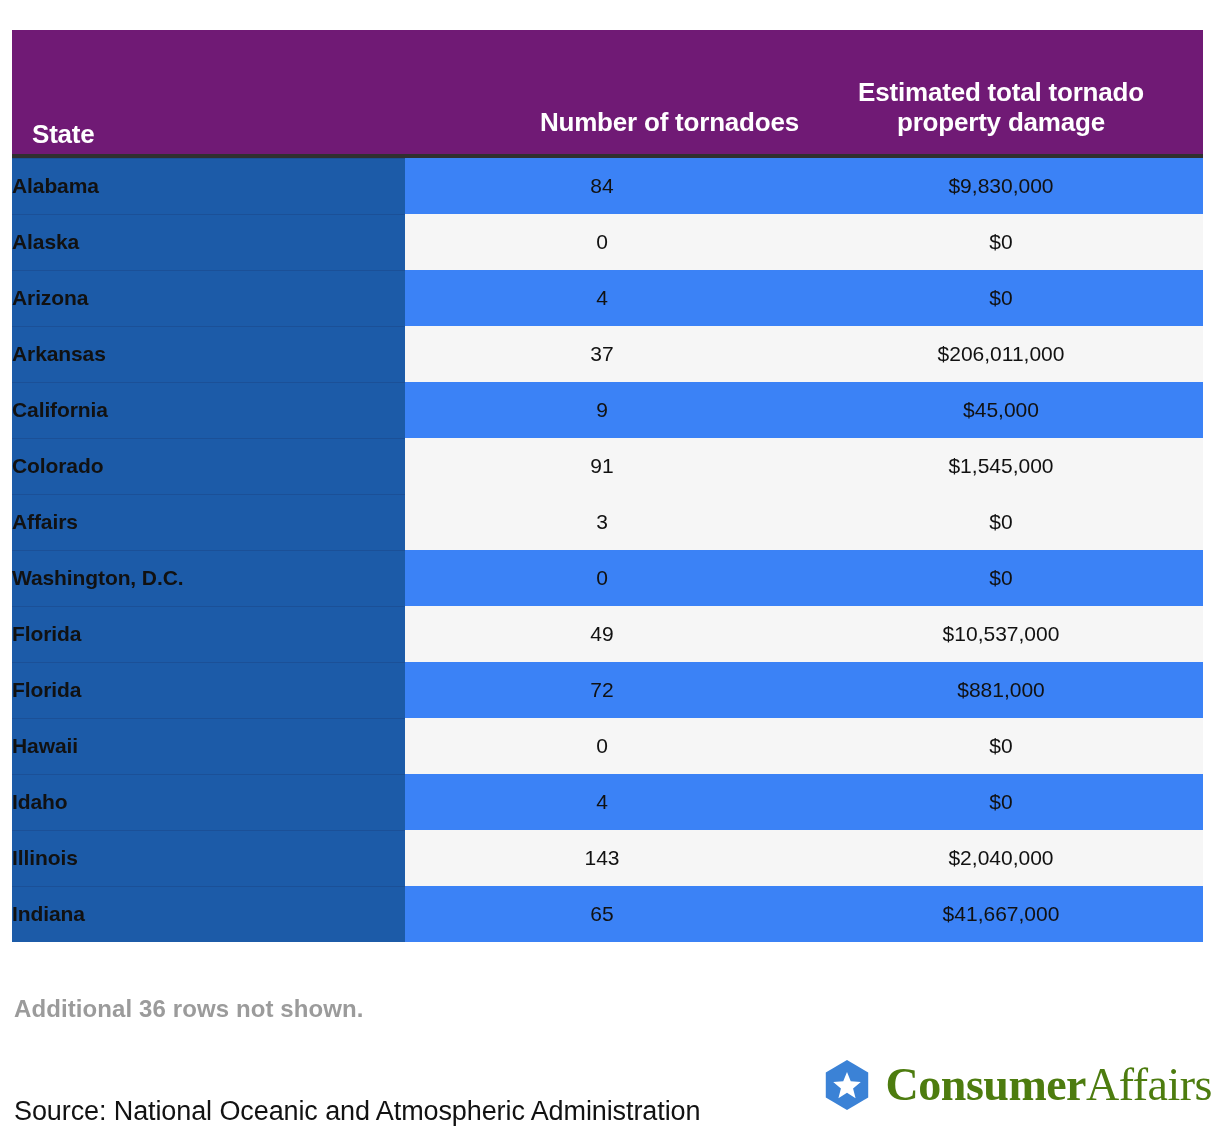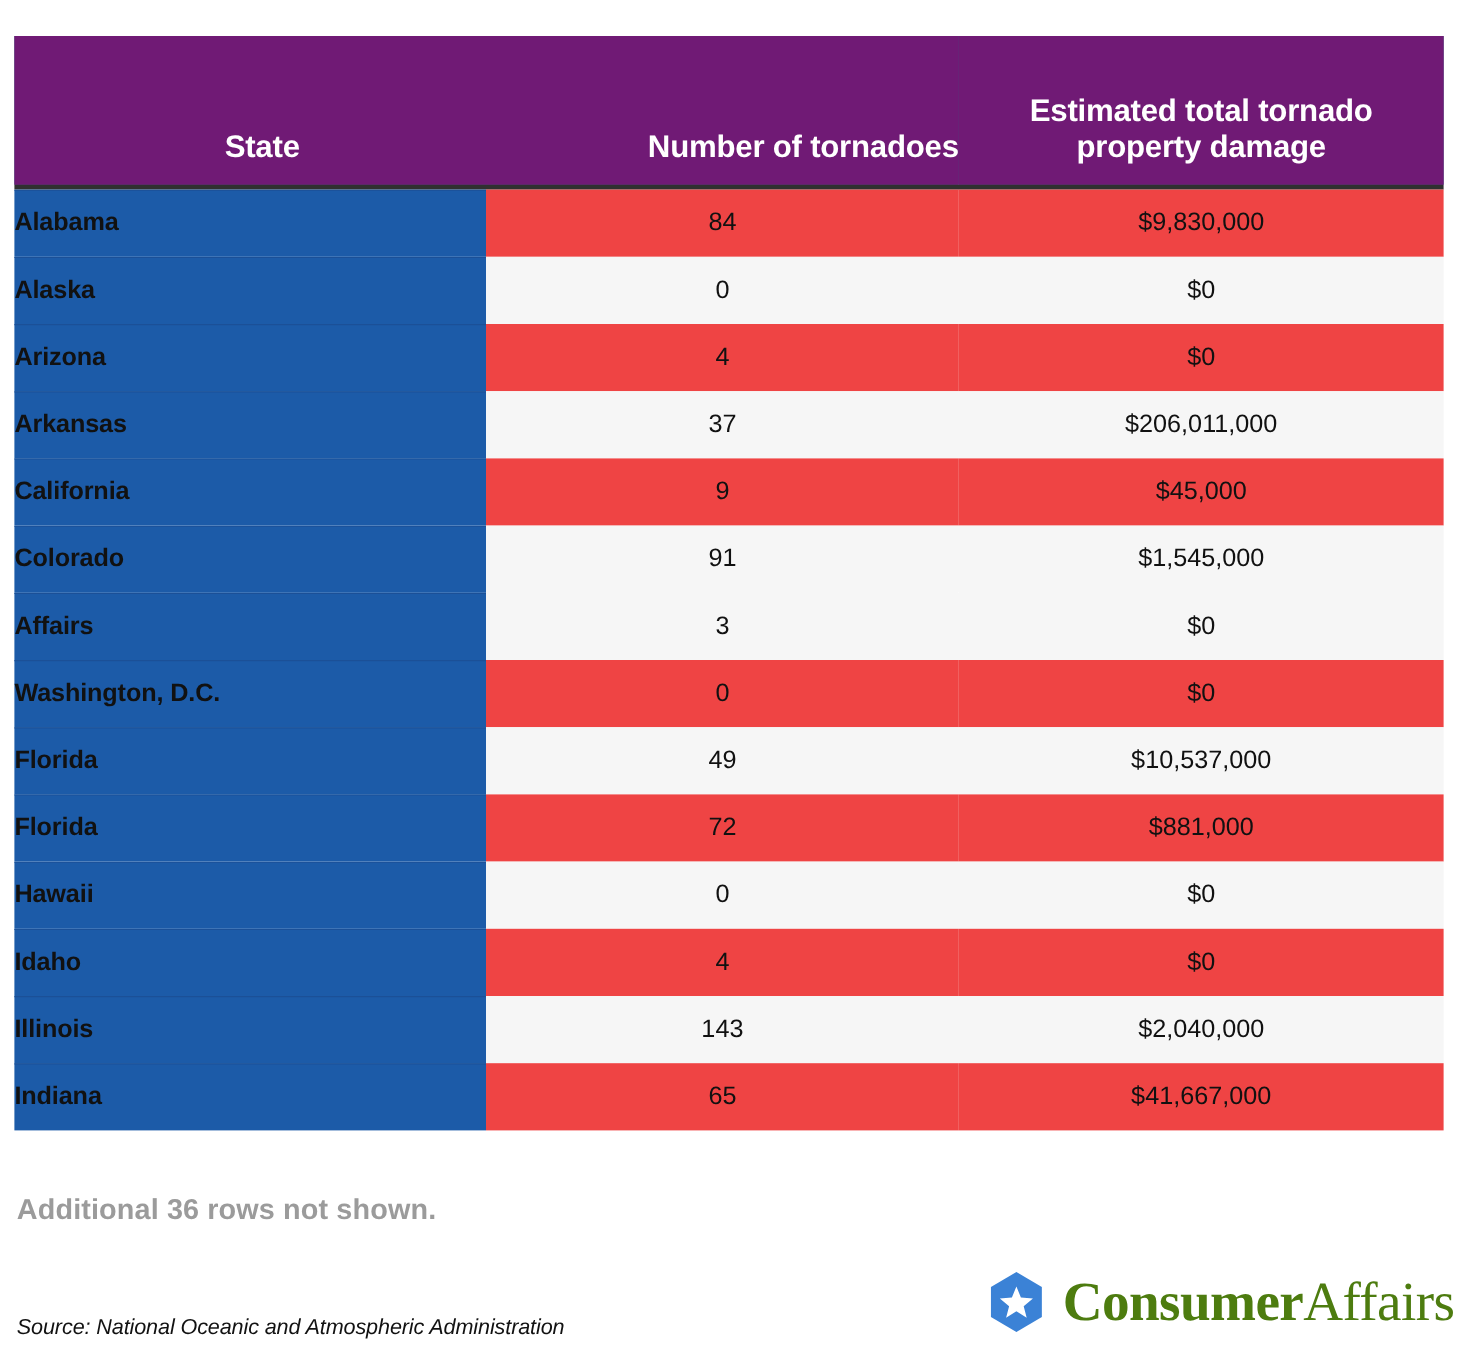--- a/index.html
+++ b/index.html
@@ -50,23 +50,23 @@
     background: #701a75;
     color: #ffffff;
     font-weight: bold;
     vertical-align: bottom;
     padding: 0;
     height: 108px;
     border: 0;
   }
 
   th.th-state {
-    text-align: center;
+    text-align: left;
     padding-left: 20px;
-    padding-bottom: 16px;
+    padding-bottom: 4px;
     font-size: 26px;
     letter-spacing: -0.2px;
   }
   th.th-count {
     text-align: right;
     padding-bottom: 16px;
     font-size: 26px;
     letter-spacing: -0.2px;
   }
   th.th-damage {
@@ -105,21 +105,21 @@
     letter-spacing: -0.1px;
     box-shadow: inset 0 1px 0 #1B5097;
   }
   tbody tr.data-row:first-of-type td.td-state {
     box-shadow: none;
   }
 
   td.td-count,
   td.td-damage {
     text-align: center;
-    background: #ef4444;
+    background: #3b82f6;
   }
 
   tbody tr.data-row.alt td.td-count,
   tbody tr.data-row.alt td.td-damage {
     background: #F6F6F6;
   }
 
   
   .table-note {
     position: absolute;
@@ -129,24 +129,23 @@
     color: #9b9b9b;
     letter-spacing: 0.1px;
     font-weight: bold;
   }
 
   
   .footer-source {
     position: absolute;
     left: 14px;
     top: 1096px;
-    font-size: 18px;
+    font-size: 27px;
     color: #121212;
     letter-spacing: -0.1px;
-    font-style: italic;
   }
 
   .brand-logo {
     position: absolute;
     right: 8px;
     top: 1058px;
     display: flex;
     align-items: center;
     gap: 12px;
   }

